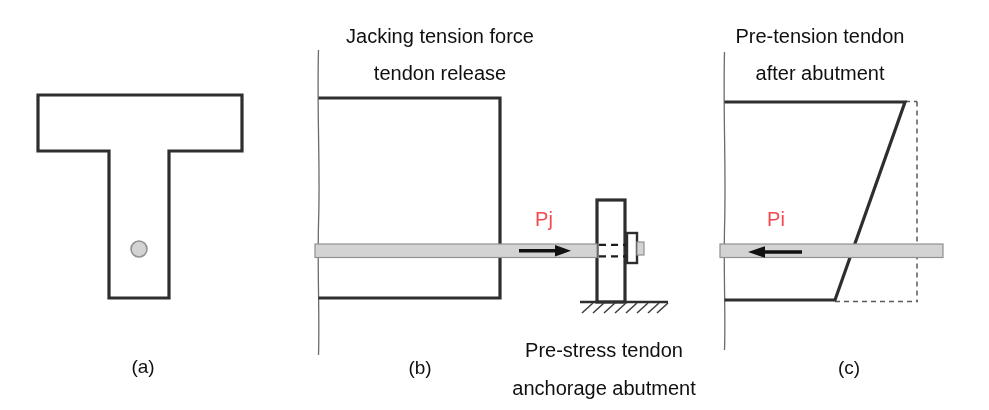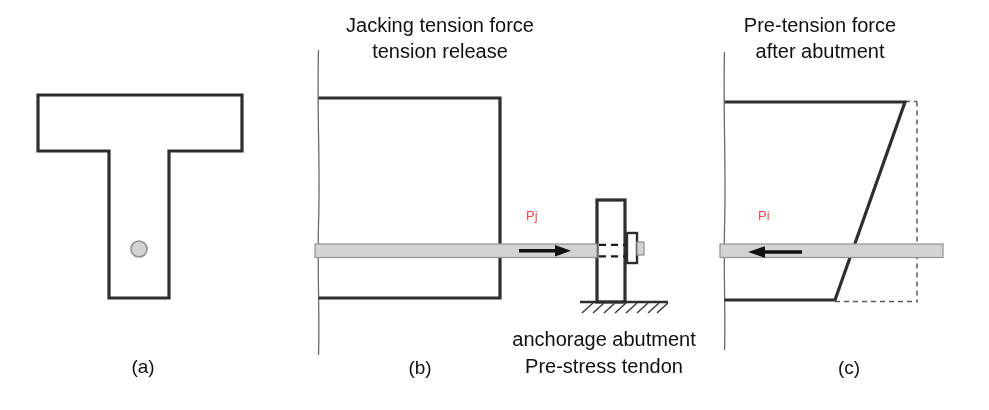--- a/index.html
+++ b/index.html
@@ -24,38 +24,38 @@
   .stroke-main-thin{stroke:var(--line-color);stroke-width:2.4;fill:none;}
   .stroke-ref{stroke:var(--thin-line-color);stroke-width:1.3;fill:none;}
   .stroke-dash-dark{stroke:#1c1c1c;stroke-width:2.4;fill:none;stroke-dasharray:7 5;}
   .stroke-dash-gray{stroke:var(--dash-color);stroke-width:1.5;fill:none;stroke-dasharray:5 4;}
   .tendon{fill:var(--tendon-fill);stroke:var(--tendon-border);stroke-width:1.2;}
   .white-fill{fill:#ffffff;}
   .arrow-shaft{stroke:#111;stroke-width:3.4;}
   .arrow-head{fill:#111;stroke:none;}
   .hatch{stroke:#3d3d3d;stroke-width:1.5;}
   .txt{position:absolute;text-align:center;line-height:26px;font-size:20px;color:var(--text-color);white-space:nowrap;}
-  .txt .ln{display:block;}
-  .force-label{position:absolute;font-size:13px;font-weight:400;color:var(--force-label-color);}
+  .txt .ln{display:block;margin-top:11px;}
+  .force-label{position:absolute;font-size:20px;font-weight:400;color:var(--force-label-color);text-align:center;}
   .part-label{position:absolute;font-size:19px;color:var(--text-color);text-align:center;}
 </style>
 </head>
 <body>
 
 <div class="figure">
 
   <svg style="left:25px;top:85px;" width="230" height="230" viewBox="0 0 230 230">
     <path class="stroke-main" d="M13,10 L217,10 L217,66 L144,66 L144,213 L84,213 L84,66 L13,66 Z"></path>
     <circle cx="114" cy="164" r="8" fill="var(--tendon-fill)" stroke="var(--tendon-border)" stroke-width="1.6"></circle>
   </svg>
   <div class="part-label" style="left:118px;top:356px;width:50px;">(a)</div>
 
   <div class="txt" style="left:280px;top:12px;width:320px;">
     <span class="ln">Jacking tension force</span>
-    <span class="ln">tension release</span>
+    <span class="ln">tendon release</span>
   </div>
 
   <svg style="left:300px;top:40px;" width="380" height="330" viewBox="0 0 380 330">
 
     <path class="stroke-ref" d="M18.5,10 C16.8,70 20.4,130 18.6,180 C17.2,230 19.8,275 18.5,315"></path>
 
     <path class="stroke-main" d="M18.5,58 L200,58 L200,258 L18.5,258"></path>
 
     <rect class="stroke-main white-fill" x="297" y="160" width="28" height="102"></rect>
 
@@ -80,27 +80,27 @@
       <line class="hatch" x1="326" y1="273" x2="337" y2="263"></line>
       <line class="hatch" x1="337" y1="273" x2="348" y2="263"></line>
       <line class="hatch" x1="348" y1="273" x2="359" y2="263"></line>
       <line class="hatch" x1="357" y1="273" x2="368" y2="263"></line>
     </g>
   </svg>
 
   <div class="force-label" style="left:526px;top:208px;width:36px;">Pj</div>
 
   <div class="txt" style="left:444px;top:326px;width:320px;line-height:27px;">
+    <span class="ln">Pre-stress tendon</span>
     <span class="ln">anchorage abutment</span>
-    <span class="ln">Pre-stress tendon</span>
   </div>
   <div class="part-label" style="left:395px;top:357px;width:50px;">(b)</div>
 
   <div class="txt" style="left:670px;top:12px;width:300px;">
-    <span class="ln">Pre-tension force</span>
+    <span class="ln">Pre-tension tendon</span>
     <span class="ln">after abutment</span>
   </div>
 
   <svg style="left:700px;top:40px;" width="290" height="320" viewBox="0 0 290 320">
 
     <path class="stroke-ref" d="M24.5,12 C23,70 26.2,130 24.6,185 C23.4,235 25.8,275 24.5,310"></path>
 
     <g>
       <path class="stroke-dash-gray" d="M205,61.5 L217,61.5"></path>
       <path class="stroke-dash-gray" d="M217,61.5 L217,261.5"></path>

